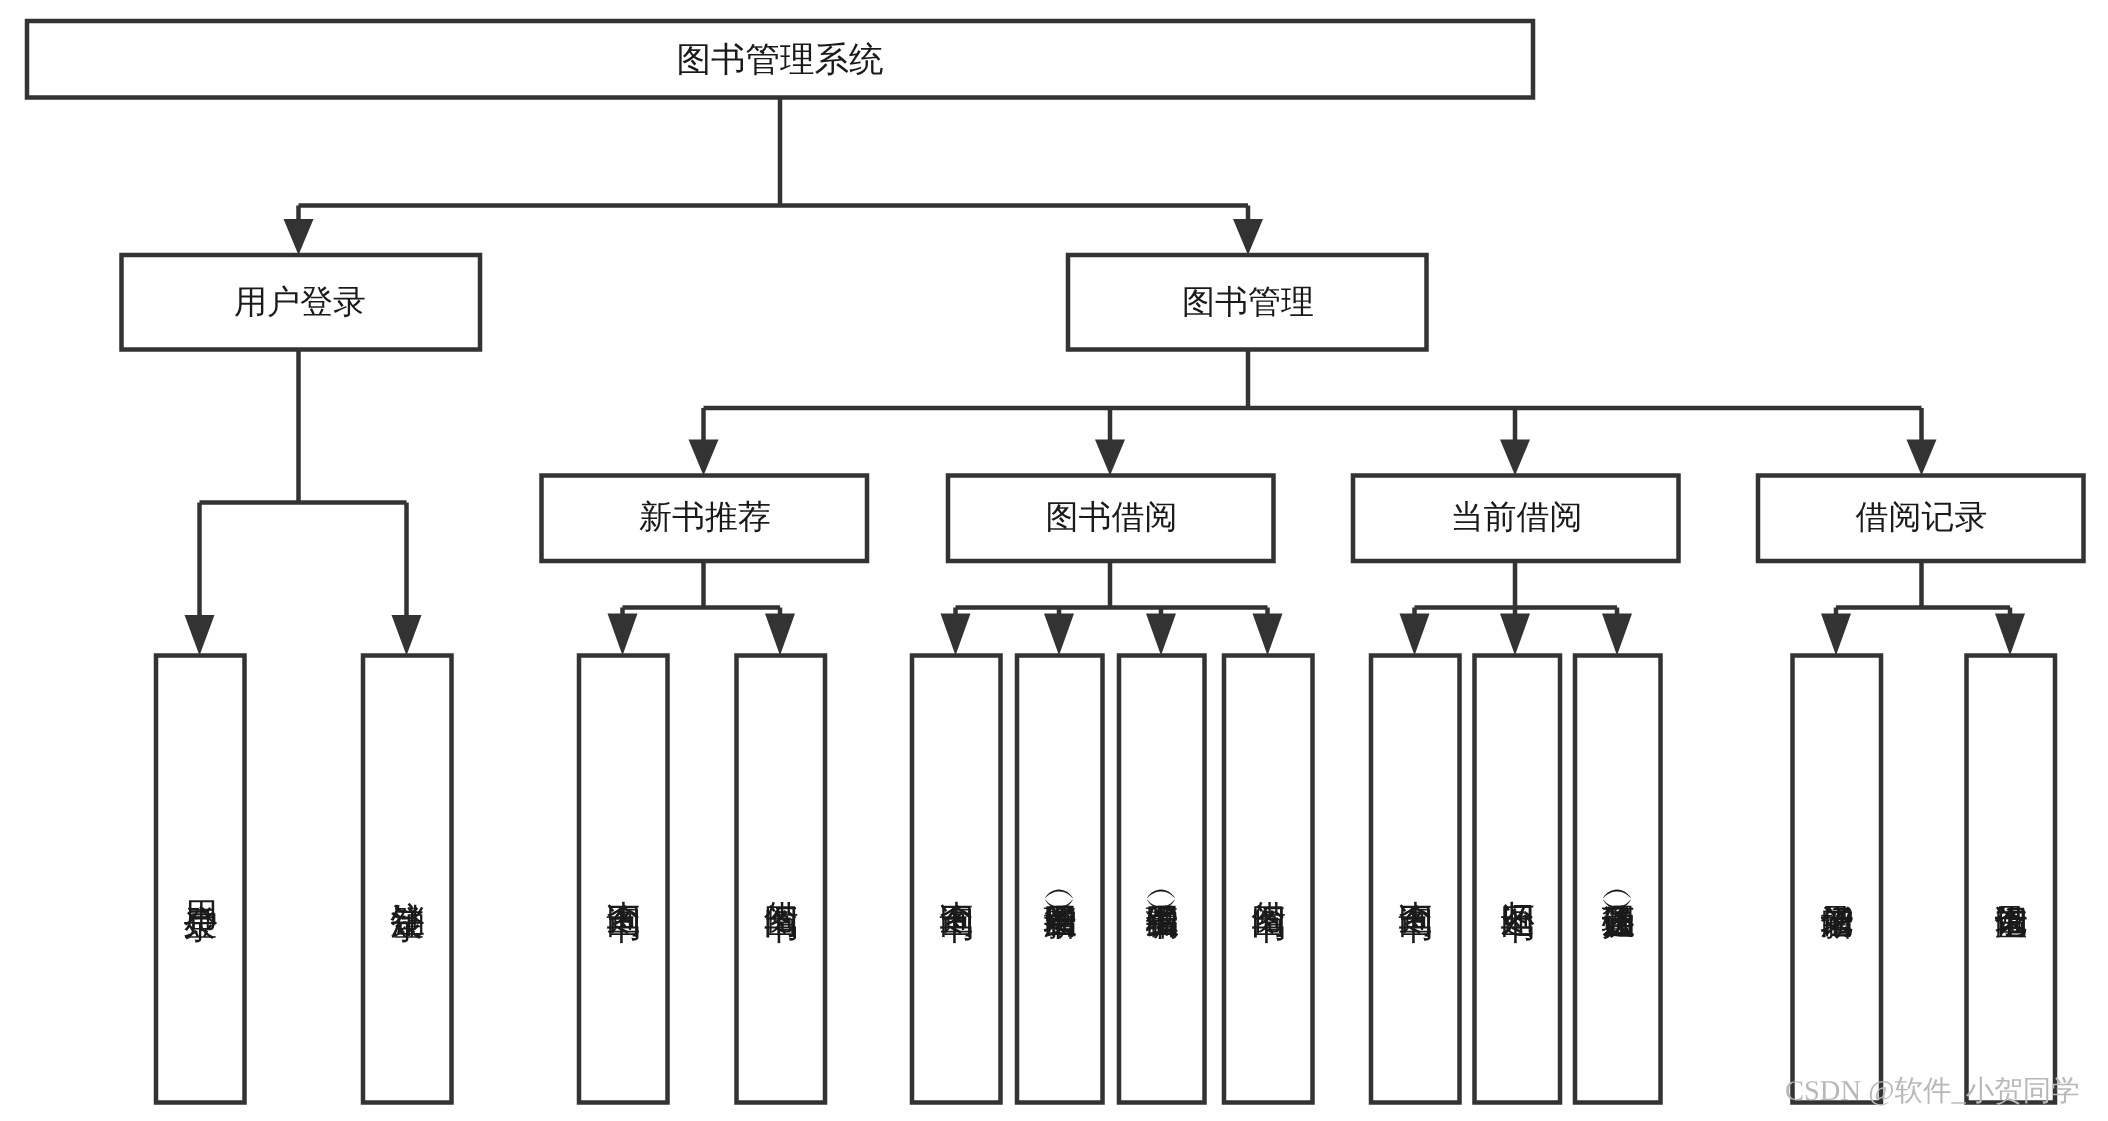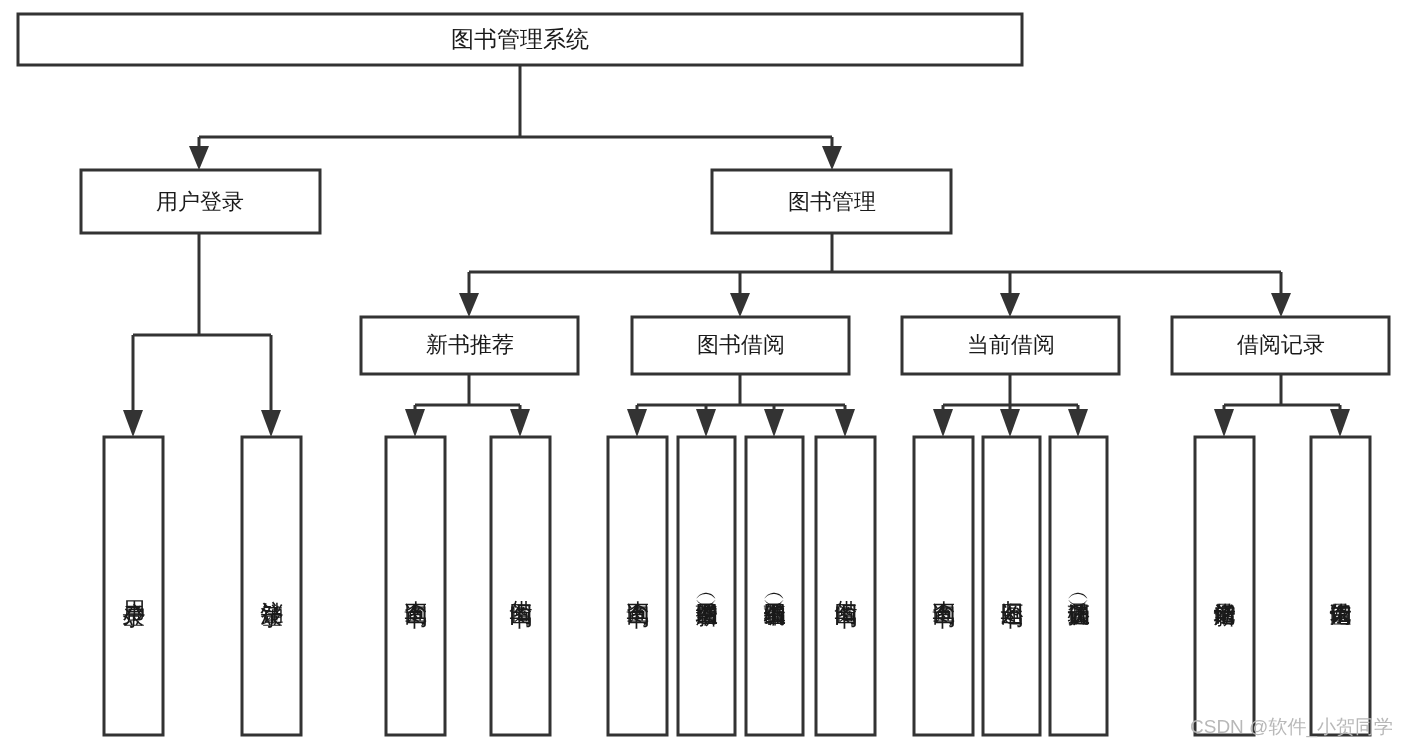--- a/index.html
+++ b/index.html
@@ -78,21 +78,21 @@
     white-space: nowrap;
   }
   .vlabel.tight {
     font-size: 22px;
     letter-spacing: 0px;
   }
   .watermark {
     position: absolute;
     left: 1190px;
     top: 714px;
-    font-family: Liberation Sans, sans-serif;
+    font-family: Liberation Serif, serif;
     font-size: 19px;
     color: #b8b8b8;
     white-space: nowrap;
     pointer-events: none;
   }
 </style>
 </head>
 <body>
 
 <div id="diagram-root">

